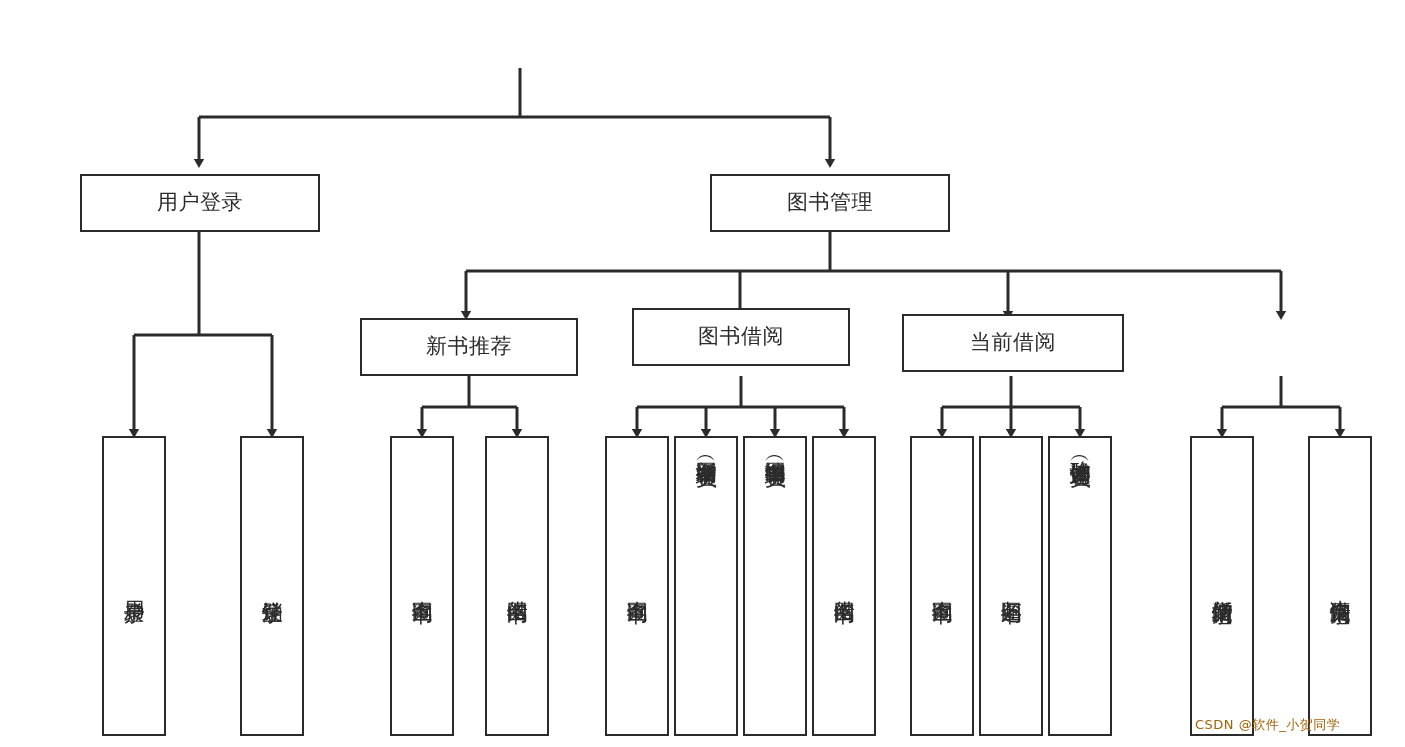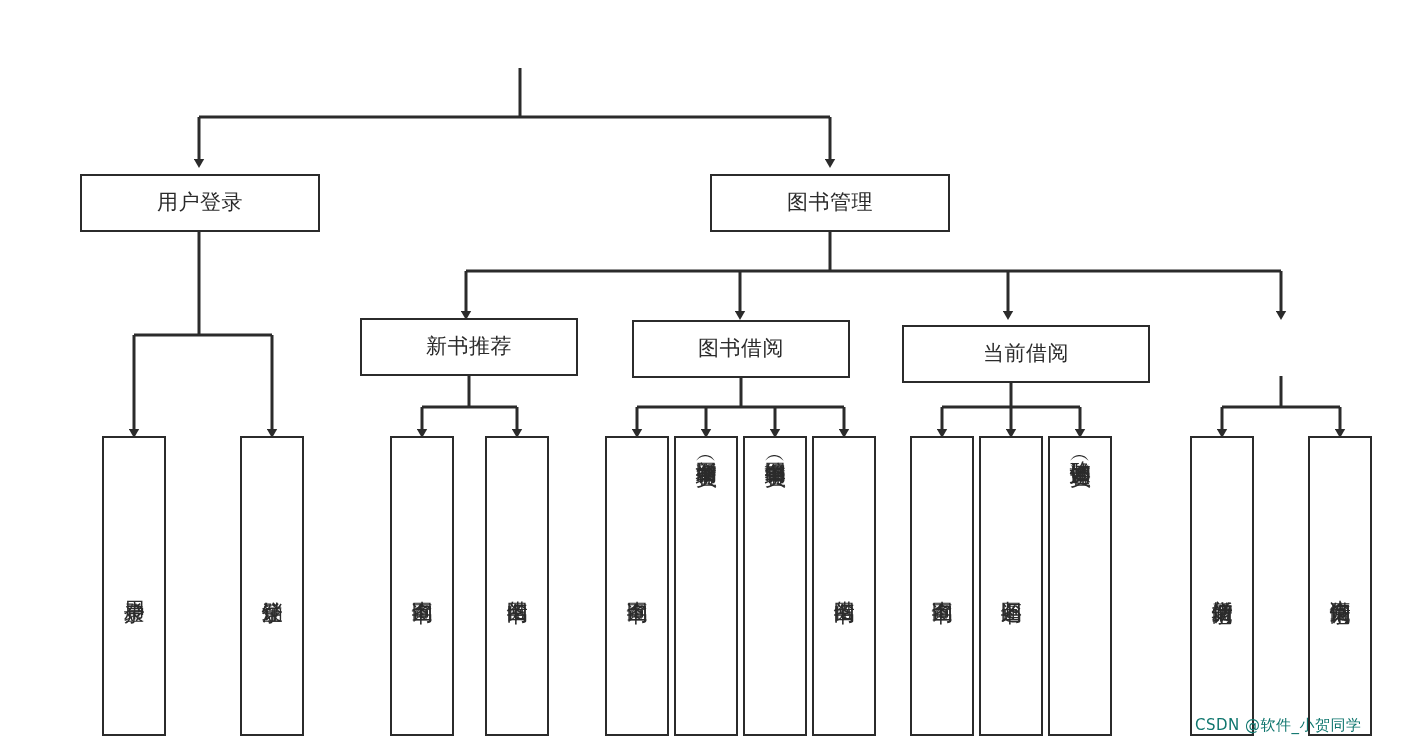--- a/index.html
+++ b/index.html
@@ -49,22 +49,22 @@
     align-items: center;
     justify-content: center;
     padding: 2px 0;
   }
   .node.vert.tall-text {
     justify-content: flex-start;
     padding-top: 6px;
   }
   .watermark {
     position: absolute;
-    color: #0f766e;
-    font-size: 15px;
+    color: #a16207;
+    font-size: 13px;
     letter-spacing: 0.5px;
     white-space: nowrap;
     user-select: none;
   }
 </style>
 </head>
 <body>
 
 <div id="canvas">
 
@@ -116,22 +116,22 @@
       <path d="M1222,407 L1222,430" marker-end="url(#arrowhead)"></path>
       <path d="M1340,407 L1340,430" marker-end="url(#arrowhead)"></path>
     </g>
   </svg>
 
 
   <div class="node horiz" style="left:80px; top:174px; width:240px; height:58px;">用户登录</div>
   <div class="node horiz" style="left:360px; top:318px; width:218px; height:58px;">新书推荐</div>
 
   <div class="node horiz" style="left:710px; top:174px; width:240px; height:58px;">图书管理</div>
-  <div class="node horiz" style="left:632px; top:320px; width:218px; height:58px;">图书借阅</div>
-  <div class="node horiz" style="left:902px; top:325px; width:248px; height:58px;">当前借阅</div>
+  <div class="node horiz" style="left:632px; top:308px; width:218px; height:58px;">图书借阅</div>
+  <div class="node horiz" style="left:902px; top:314px; width:222px; height:58px;">当前借阅</div>
 
   <div class="node vert" style="left:102px; top:436px; width:64px; height:300px;">用户登录</div>
   <div class="node vert" style="left:240px; top:436px; width:64px; height:300px;">注销登录</div>
 
   <div class="node vert" style="left:390px; top:436px; width:64px; height:300px;">查询图书</div>
   <div class="node vert" style="left:485px; top:436px; width:64px; height:300px;">借阅图书</div>
 
   <div class="node vert" style="left:605px; top:436px; width:64px; height:300px;">查询图书</div>
   <div class="node vert tall-text" style="left:674px; top:436px; width:64px; height:300px;">新增图书（管理员）</div>
   <div class="node vert tall-text" style="left:743px; top:436px; width:64px; height:300px;">编辑图书（管理员）</div>

